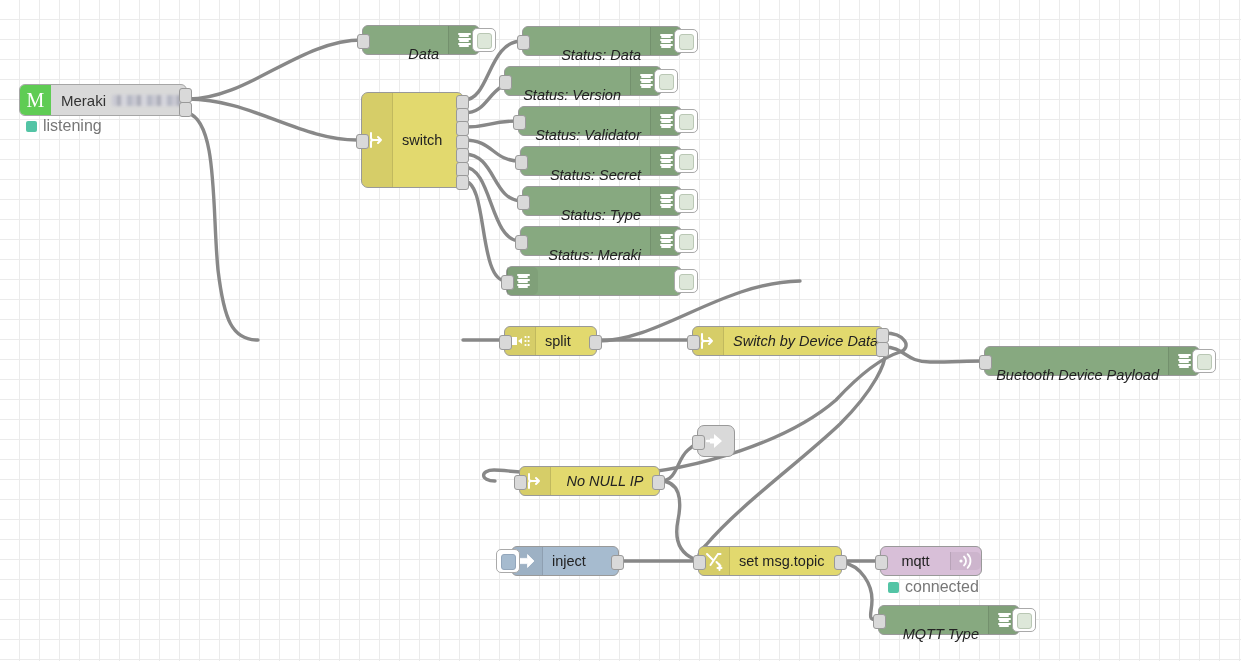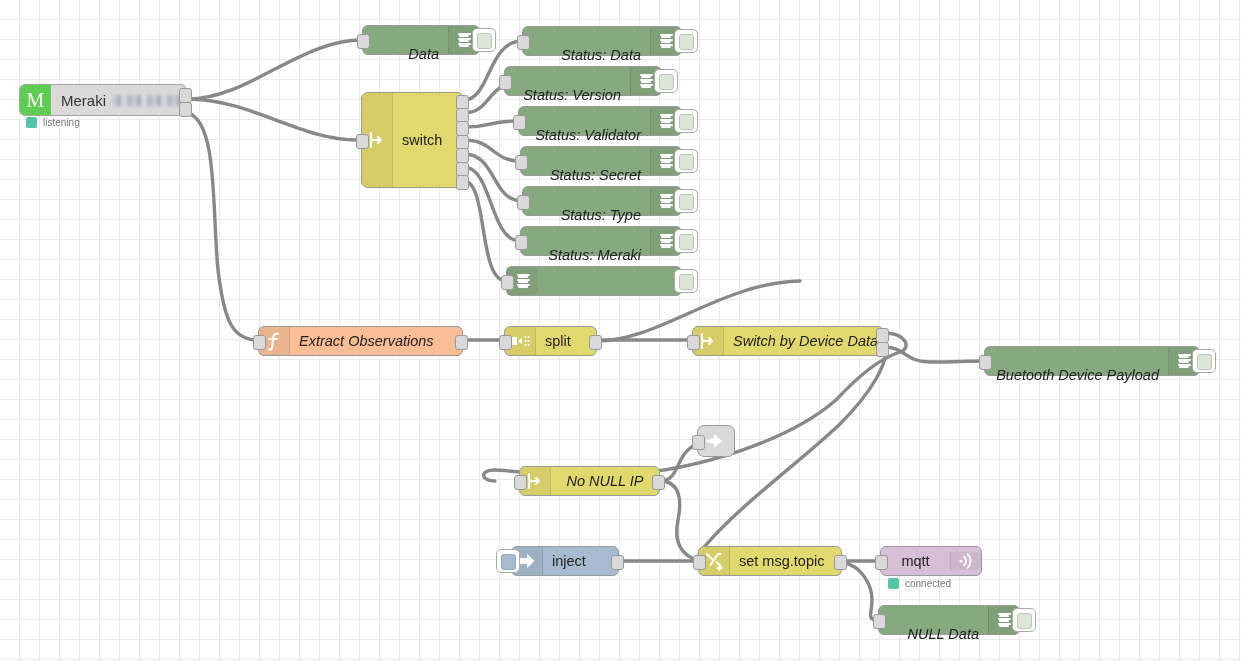--- a/index.html
+++ b/index.html
@@ -190,21 +190,21 @@
     filter: blur(1.6px);
     opacity: 0.95;
   }
 
   
   .nodestatus {
     position: absolute;
     display: flex;
     align-items: center;
     gap: 6px;
-    font-size: 10px;
+    font-size: 16px;
     color: #777777;
     z-index: 3;
     white-space: nowrap;
   }
   .nodestatus .dot {
     width: 11px; height: 11px;
     border-radius: 2px;
     background: #53c4a5;
     display: inline-block;
   }
@@ -465,30 +465,20 @@
           <span class="s5"></span>
           <span class="s6"></span>
         </div>
     </div>
     <div class="debugflap">
         <i></i>
       </div>
   </div>
 
 
-  <div class="node c-orange" style="left:258px; top:326px; width:205px;">
-    <div class="port in" style="top:8px;"></div>
-    <div class="icocell">
-      <svg class="gi" width="14" height="20" viewBox="0 0 14 20">
-        <path d="M11 3 Q7 2 6.3 6 L5 17 Q4.6 19.6 2 18.4 M2.5 8 L10 8" fill="none" stroke="#ffffff" stroke-width="2" stroke-linecap="round"></path>
-      </svg>
-    </div>
-    <div class="lbl it">Extract Observations</div>
-    <div class="port out" style="top:8px;"></div>
-  </div>
 
   <div class="node c-yellow" style="left:504px; top:326px; width:93px;">
     <div class="port in" style="top:8px;"></div>
     <div class="icocell">
       <svg class="gi" width="20" height="14" viewBox="0 0 20 14">
         <rect x="1" y="3" width="6" height="8" fill="#ffffff"></rect>
         <path d="M8 7 L12 4 L12 10 Z" fill="#ffffff"></path>
         <circle cx="15.5" cy="3" r="1.1" fill="#ffffff"></circle>
         <circle cx="18.6" cy="3" r="1.1" fill="#ffffff"></circle>
         <circle cx="15.5" cy="7" r="1.1" fill="#ffffff"></circle>
@@ -588,21 +578,21 @@
       </svg>
     </div>
   </div>
   <div class="nodestatus" style="left:888px; top:578px;">
     <span class="dot"></span>
     <span>connected</span>
   </div>
 
   <div class="node c-green" style="left:878px; top:605px; width:142px;">
     <div class="port in" style="top:8px;"></div>
-    <div class="lbl it right">NULL Data</div>
+    <div class="lbl it right">MQTT Type</div>
     <div class="icocell-r">
       <div class="bars">
           <span class="s1"></span>
           <span class="s2"></span>
           <span class="s3"></span>
           <span class="s4"></span>
           <span class="s5"></span>
           <span class="s6"></span>
         </div>
     </div>

